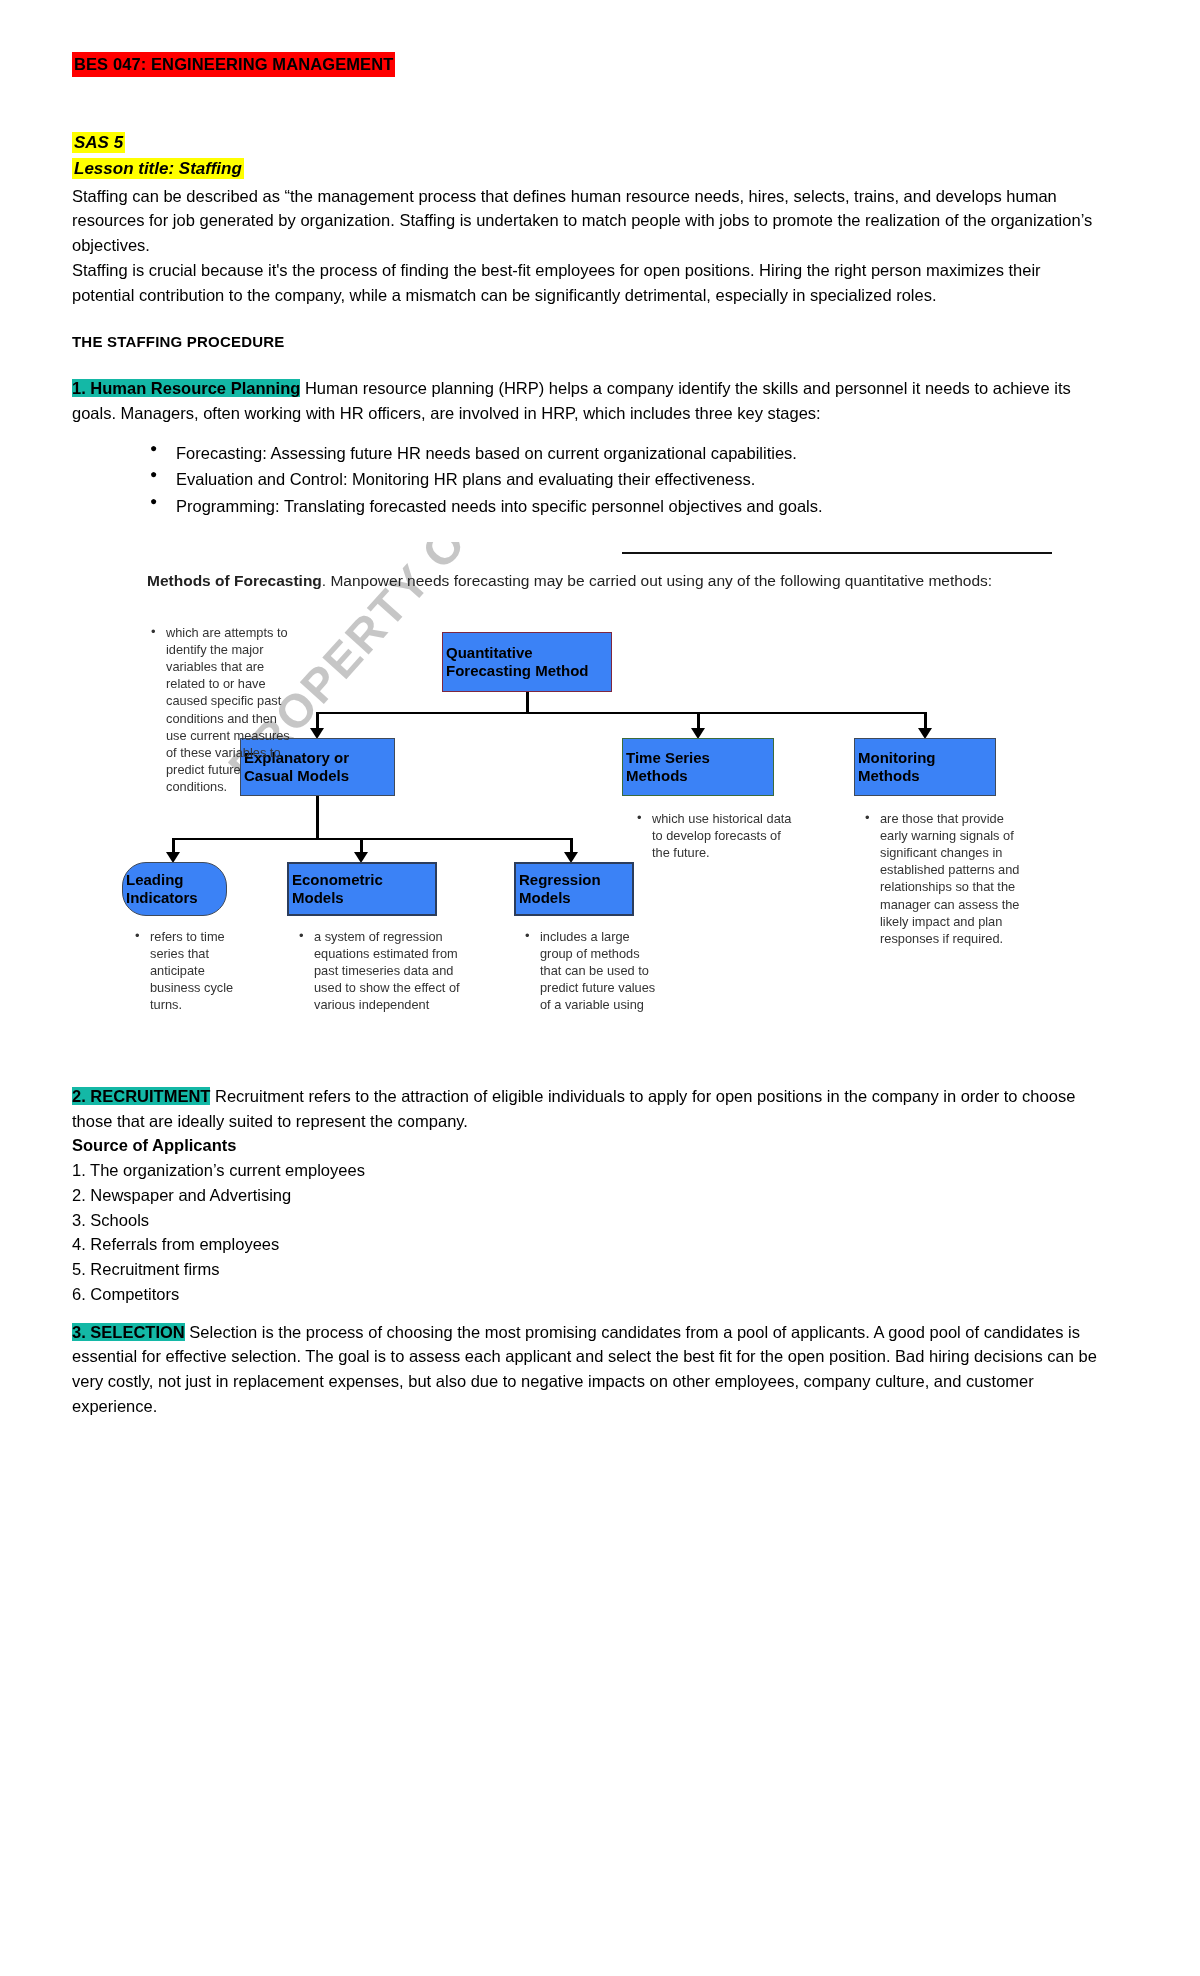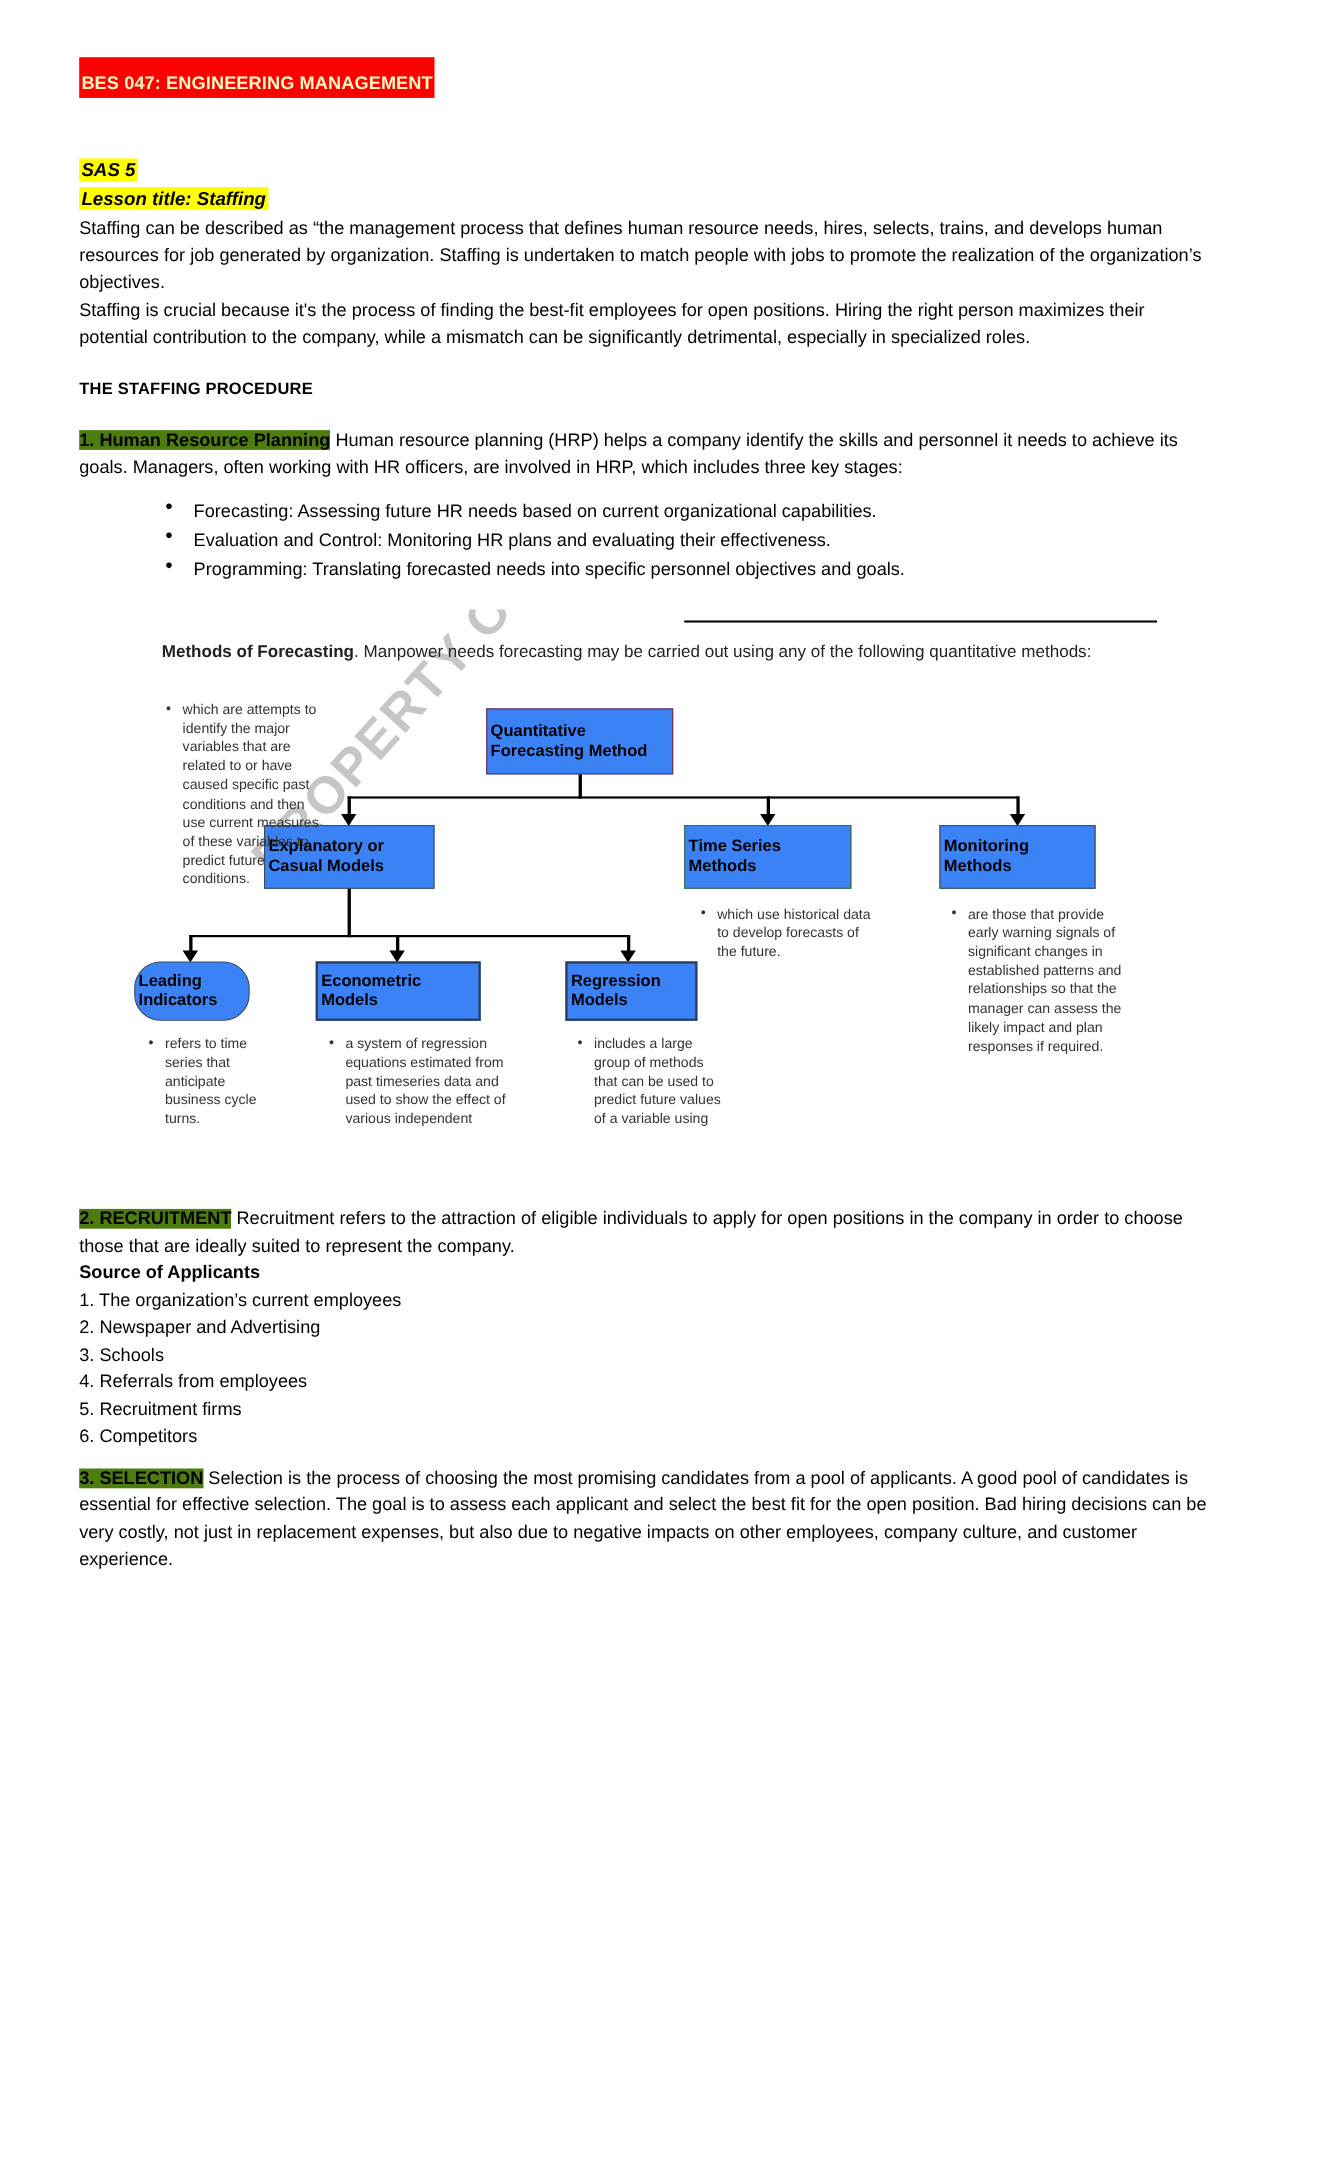--- a/index.html
+++ b/index.html
@@ -9,25 +9,25 @@
     font-family:"Liberation Sans", sans-serif;
     color:#000000;
     position:relative;
     overflow:hidden;
   }
   .page { position:relative; width:1200px; height:1976px; box-sizing:border-box; padding:52px 60px 0 72px; }
 
   .course-title {
     display:inline-block;
     background:#ff0000;
-    color:#fef9c3;
+    color:#000000;
     font-weight:bold;
     font-size:16.5px;
     line-height:1.35;
-    padding:13px 2px 2px 2px;
+    padding:1px 2px 2px 2px;
     letter-spacing:0.1px;
   }
 
   .sas-block { margin-top:54px; }
   .hl-yellow {
     background:#ffff00;
     color:#000000;
     font-weight:bold;
     font-size:17px;
     line-height:1.42;
@@ -47,21 +47,21 @@
   .para-2 { margin-top:25px; }
 
   .section-head {
     font-size:15px;
     font-weight:bold;
     margin-top:26px;
     letter-spacing:0.2px;
   }
 
   .hrp-para { margin-top:26px; max-width:1030px; font-size:16.5px; line-height:1.5; }
-  .hrp-tag { background:#4d7c0f; font-weight:bold; }
+  .hrp-tag { background:#14b8a6; font-weight:bold; }
 
   ul.stages {
     margin:14px 0 0 0;
     padding-left:78px;
     list-style:none;
   }
   ul.stages li {
     font-size:16.5px;
     line-height:1.62;
     position:relative;

